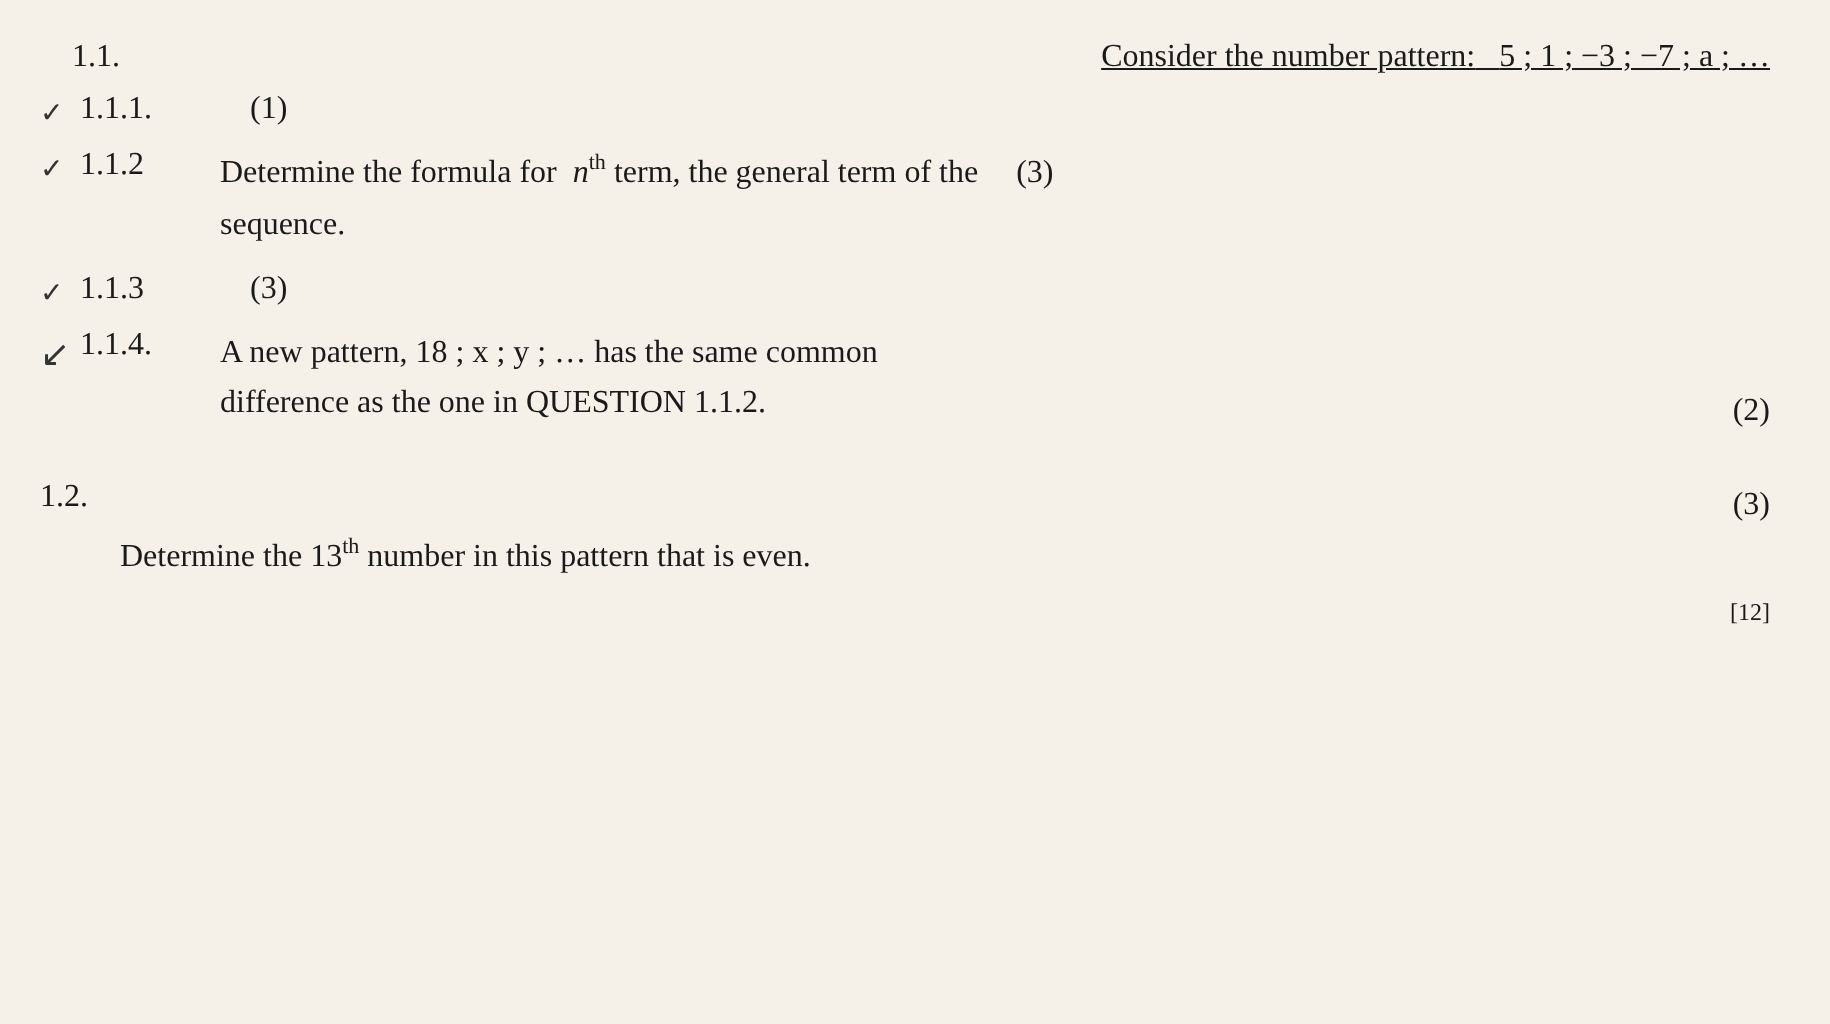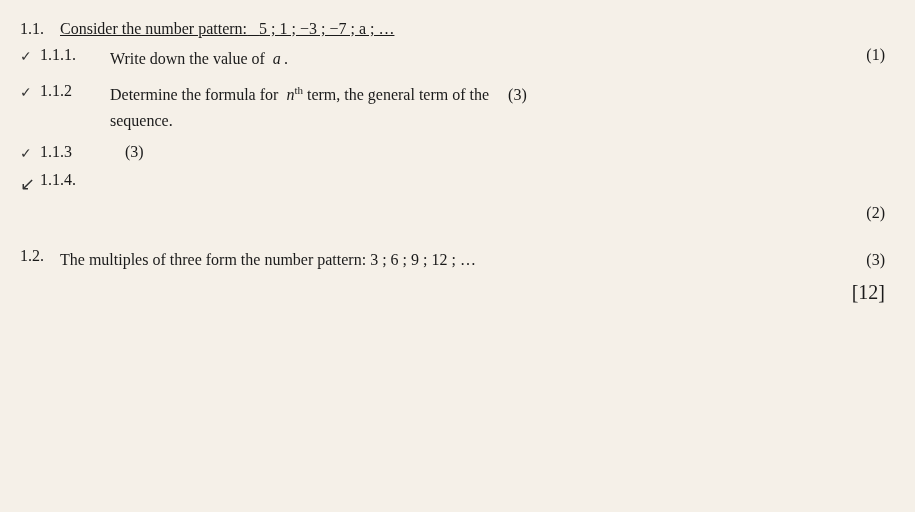--- a/index.html
+++ b/index.html
@@ -18,20 +18,21 @@
       padding: 20px 30px 20px 20px;
     }
 
     .page-content {
       position: relative;
       width: 100%;
     }
 
     .question-block {
       margin-bottom: 10px;
+      text-align: right;
     }
 
     .q-main {
       display: flex;
       align-items: baseline;
       margin-bottom: 8px;
     }
 
     .q-number {
       font-weight: normal;
@@ -97,42 +98,39 @@
     }
 
     .q1-2-content {
       flex: 1;
       line-height: 1.6;
     }
 
     .total-marks {
       text-align: right;
       margin-top: 8px;
-      font-size: 20px;
+      font-size: 12px;
     }
   </style>
 </head>
 <body>
 
 <div class="page-content">
 
   <div class="q-main question-block">
     <span class="q-number">1.1.</span>
     <span class="q-text">
       <span>Consider the number pattern:</span>&nbsp;&nbsp;
       <span>5 ; 1 ; −3 ; −7 ; a ; …</span>
     </span>
   </div>
 
   <div class="sub-question">
     <span class="check-mark">✓</span>
     <span class="sub-number">1.1.1.</span>
-    <span class="sub-content">
-      <span>Write down the value of&nbsp;&nbsp;<em>a</em> .</span>
-    </span>
     <span class="marks">(1)</span>
   </div>
 
   <div class="sub-question">
     <span class="check-mark">✓</span>
     <span class="sub-number">1.1.2</span>
     <span class="sub-content">
       <span>Determine the formula for&nbsp;&nbsp;<em>n</em><sup>th</sup>&nbsp;term, the general term of the</span>
       <span class="marks">(3)</span>
       <br>
@@ -143,33 +141,35 @@
   <div class="sub-question">
     <span class="check-mark">✓</span>
     <span class="sub-number">1.1.3</span>
     <span class="marks">(3)</span>
   </div>
 
   <div class="sub-question" style="margin-bottom:12px;">
     <span class="check-mark" style="font-size:18px;">↙</span>
     <span class="sub-number">1.1.4.</span>
     <span class="sub-content">
-      <br>
-      <br>
+      <span>A new pattern,  18  ;  x  ;  y  ;  …   has the same common</span><br>
+      <span>difference as the one in QUESTION  1.1.2.</span><br>
     </span>
     <span class="marks" style="align-self:flex-end; margin-bottom:0;">(2)</span>
   </div>
 
   <div class="q1-2-block">
     <div class="q1-2-text">
       <span class="q1-2-number">1.2.</span>
       <span class="q1-2-content">
-        <span>The multiples of three form the number pattern:  3 ; 6 ; 9 ; 12 ;  …</span>
         <span class="marks" style="float:right;">(3)</span>
         <br>
+        <span>
+          <span>Determine the 13</span><sup>th</sup><span> number in this pattern that is even.</span>
+        </span>
       </span>
     </div>
   </div>
 
   <div class="total-marks">
     <span>[12]</span>
   </div>
 
 </div>
 

